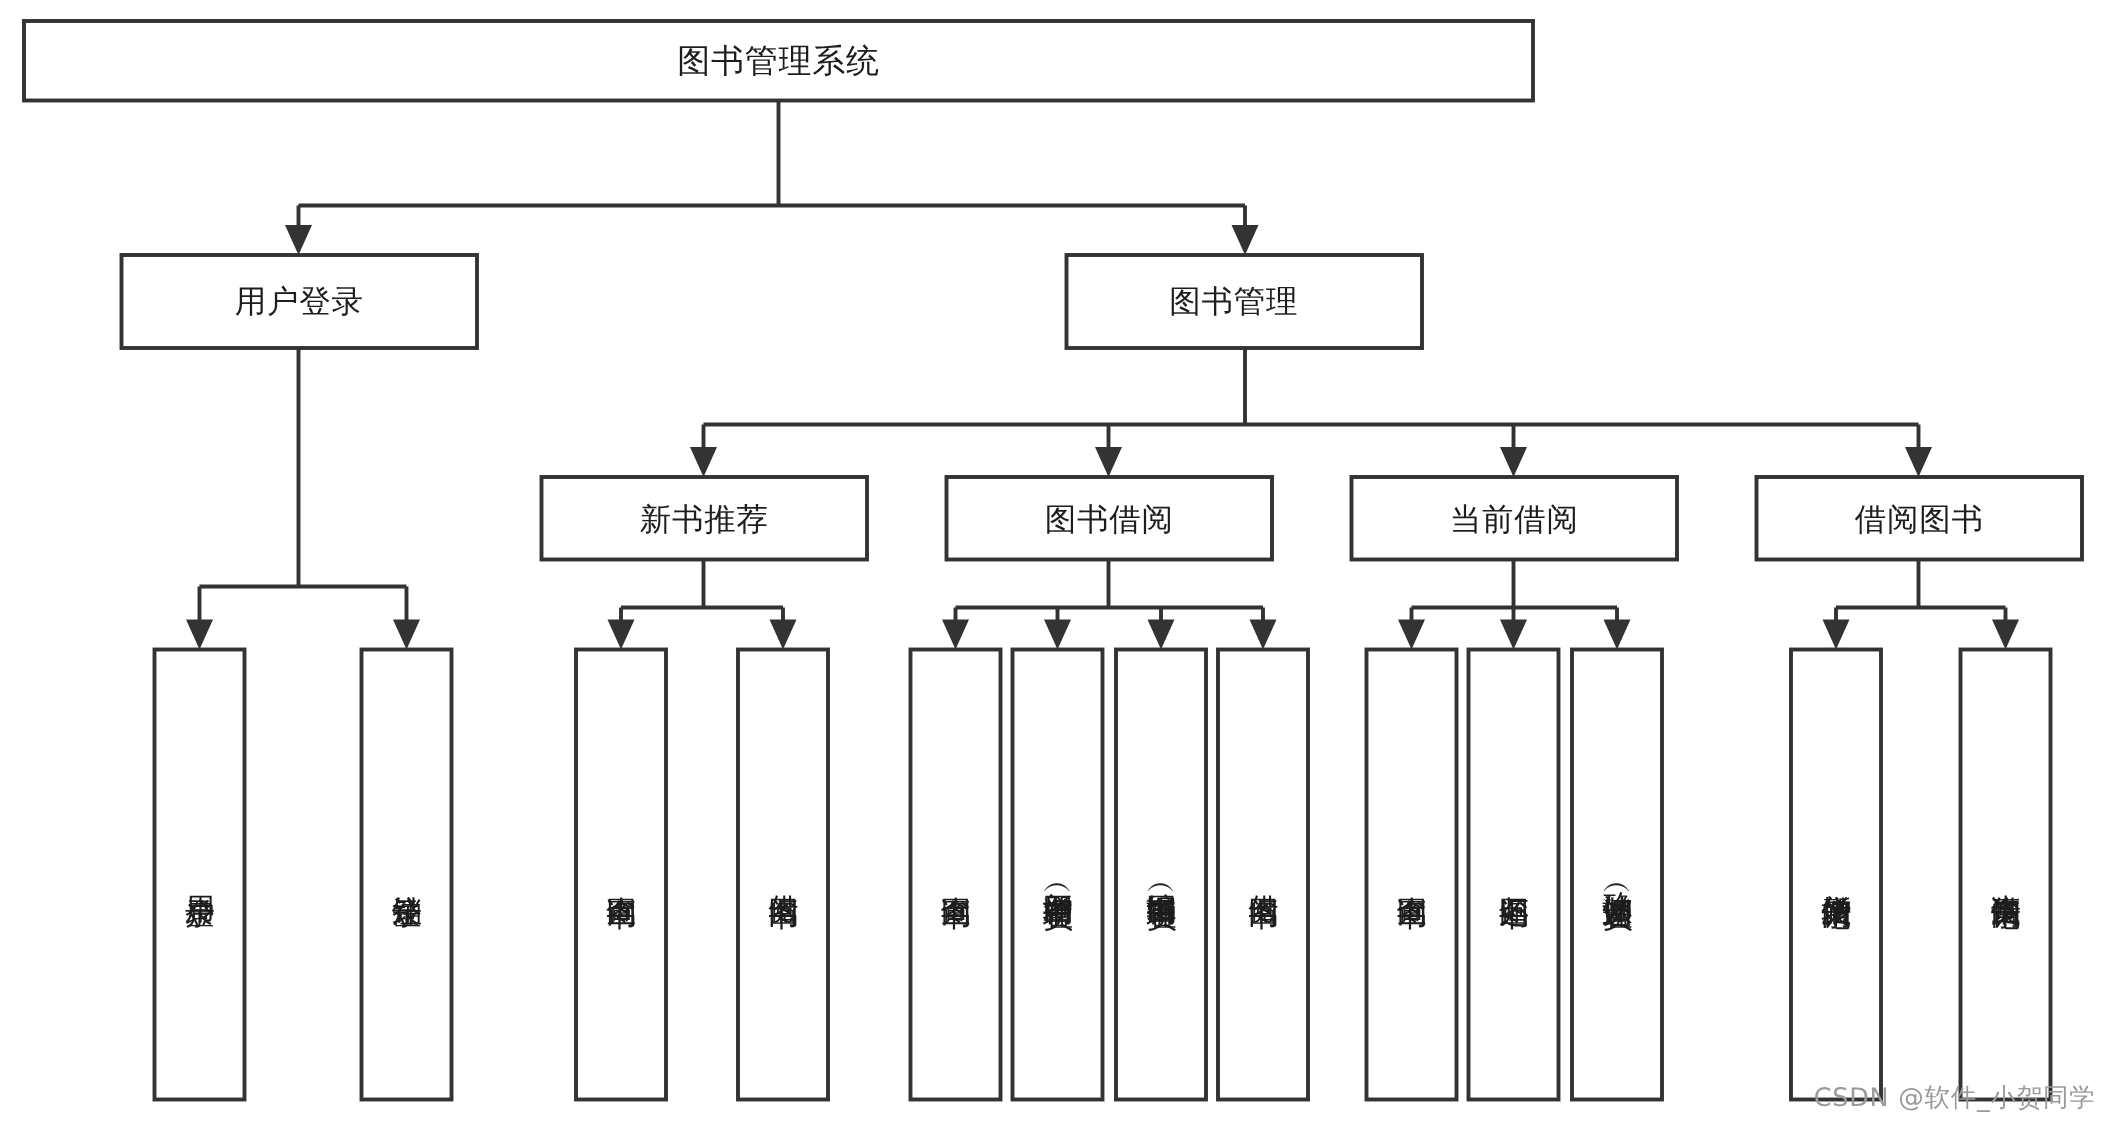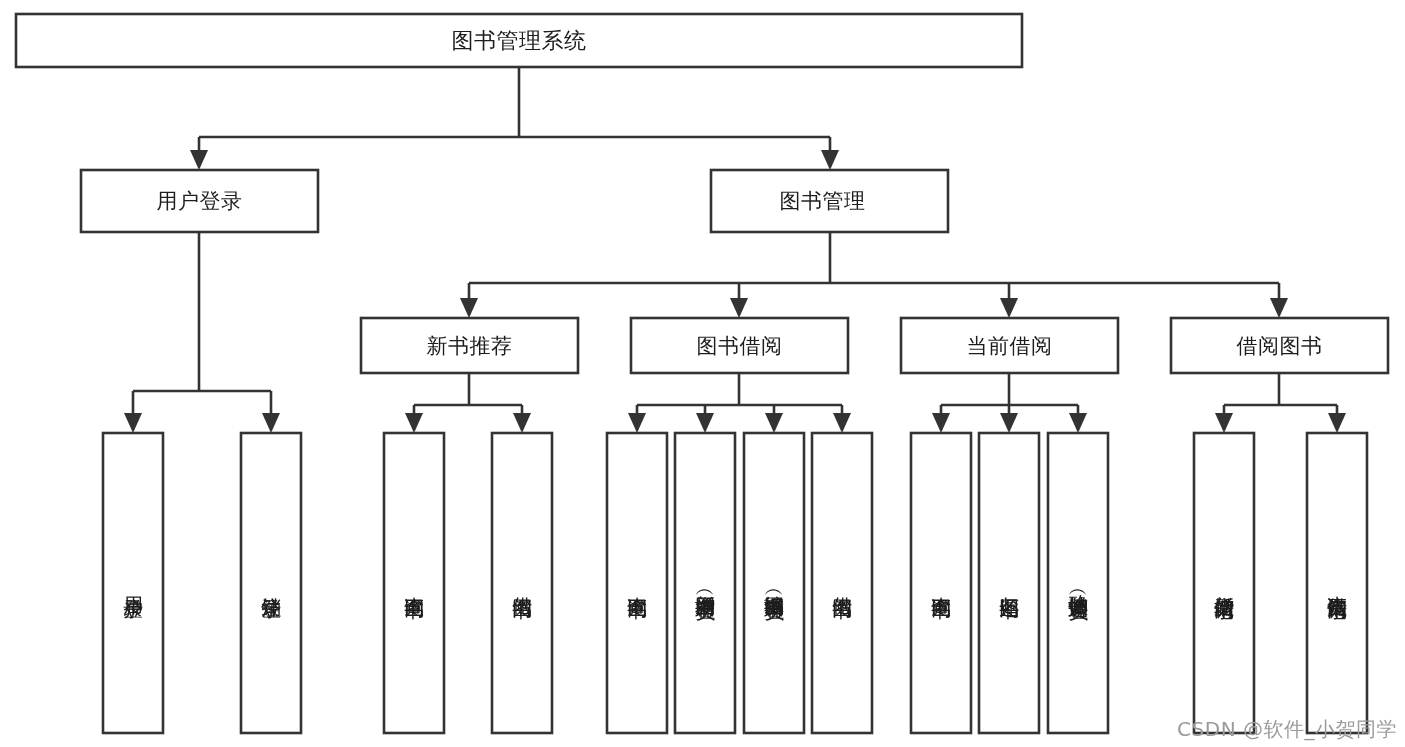--- a/index.html
+++ b/index.html
@@ -66,21 +66,21 @@
     pointer-events: none;
   }
   .title-label {
     font-size: 22px;
     border-radius: 10px;
   }
   .watermark {
     position: absolute;
     right: 8px;
     bottom: 4px;
-    font-size: 20px;
+    font-size: 17px;
     color: #9a9a9a;
     white-space: nowrap;
     letter-spacing: 0.5px;
   }
 </style>
 </head>
 <body>
 
 <div id="diagram-root">
 

